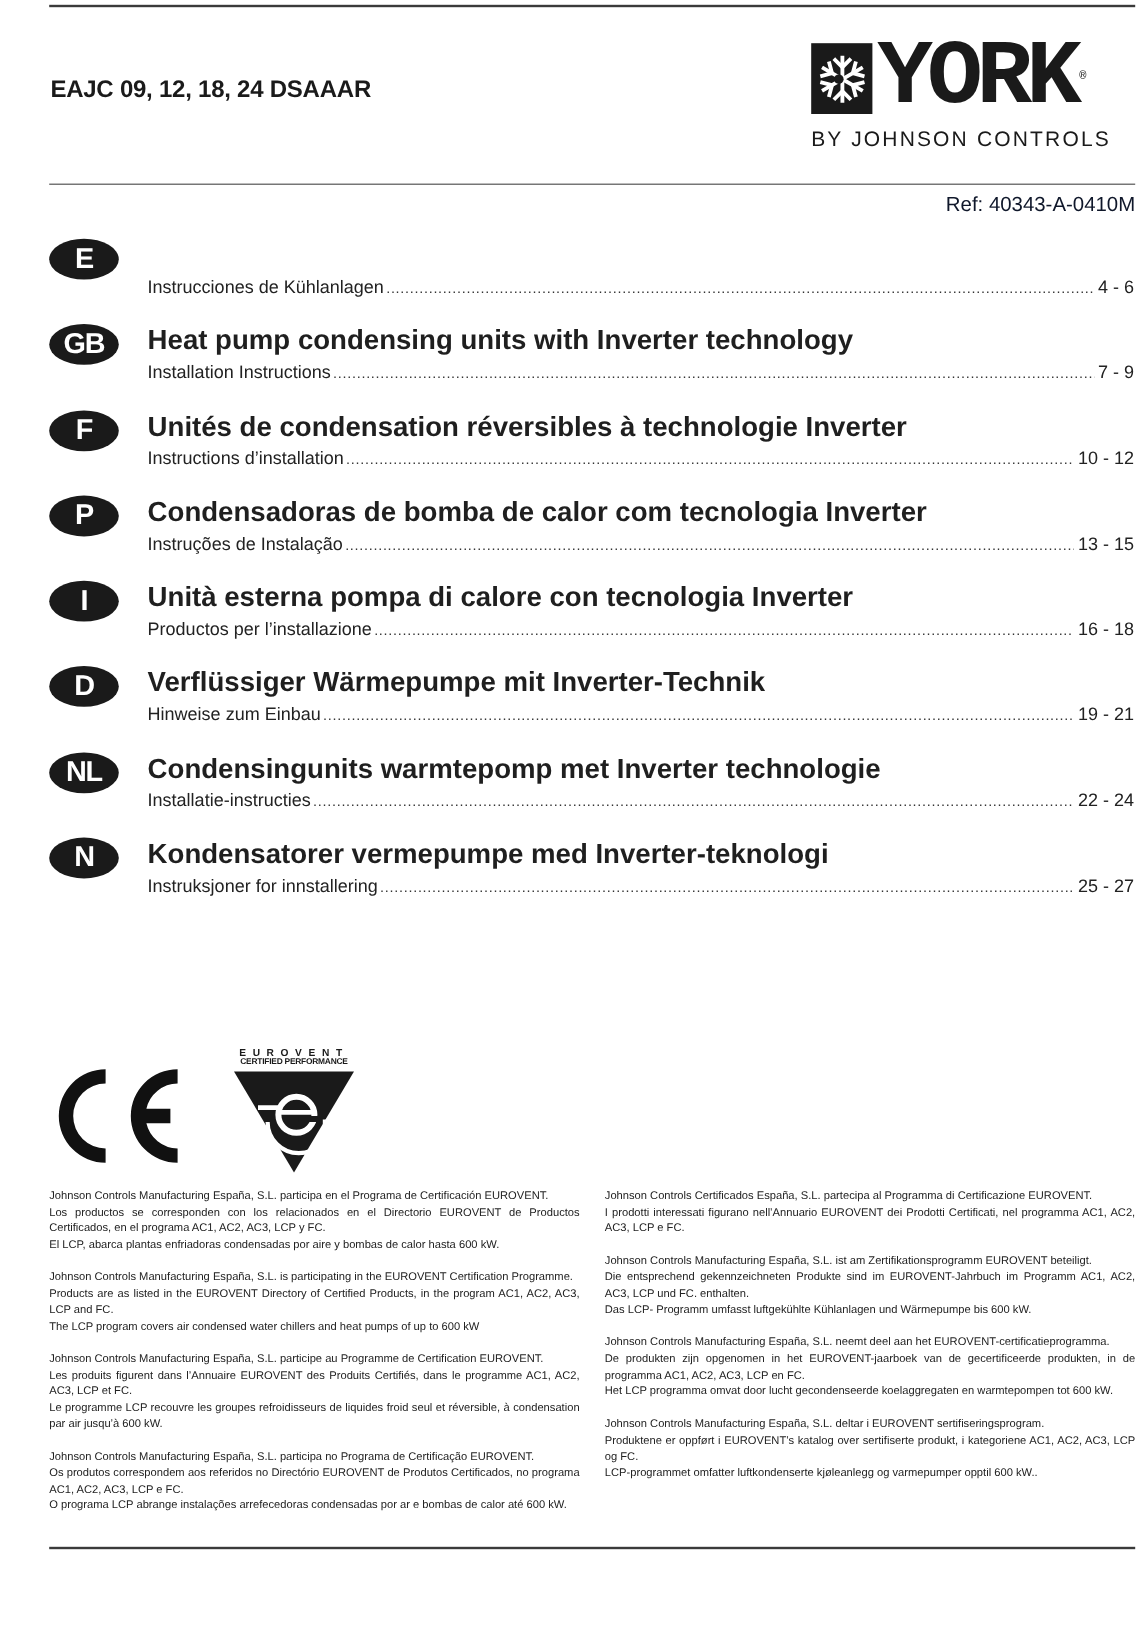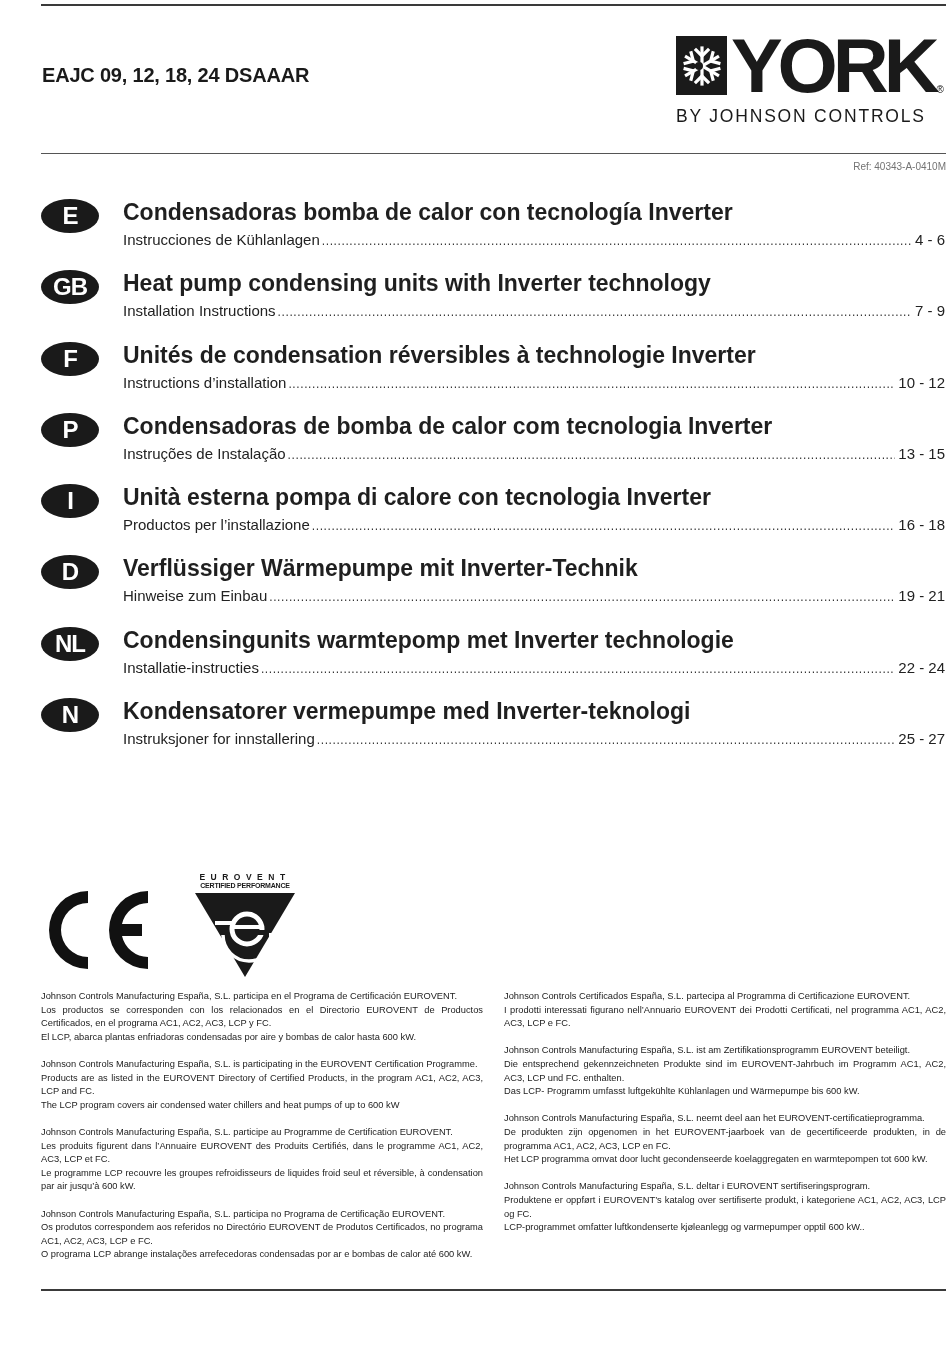--- a/index.html
+++ b/index.html
@@ -4,26 +4,26 @@
 <style>
   html, body { margin:0; padding:0; background:#ffffff; }
   body { width:950px; height:1369px; position:relative; overflow:hidden; font-family:"Liberation Sans", sans-serif; color:#1a1a1a; }
   .rule { position:absolute; left:41px; right:4px; height:0; border-top:2px solid #3a3a3a; }
   .rule.thin { border-top:1.5px solid #555; }
   #rule-top { top:4px; }
   #rule-mid { top:153px; }
   #rule-bottom { top:1289px; }
   .doc-title { position:absolute; left:42px; top:64px; font-size:20px; font-weight:bold; letter-spacing:-0.2px; color:#1a1a1a; }
   .logo { position:absolute; left:676px; top:36px; width:270px; }
-  .logo-row { display:flex; align-items:flex-end; }
+  .logo-row { display:flex; align-items:center;font-family:Liberation Mono, monospace; }
   .logo-flake { width:51px; height:59px; background:#1a1a1a; display:flex; align-items:center; justify-content:center; }
   .logo-word { font-size:76px; font-weight:bold; line-height:59px; letter-spacing:-5px; margin-left:4px; color:#1a1a1a; transform:scaleX(1.02); transform-origin:left; height:59px; overflow:visible; }
   .logo-reg { font-size:10px; margin-left:6px; margin-top:-2px; color:#1a1a1a; }
   .logo-sub { font-size:17.5px; letter-spacing:1.8px; margin-top:11px; color:#1a1a1a; white-space:nowrap; }
-  .ref { position:absolute; right:4px; top:161px; font-size:10px; color:#737373; }
+  .ref { position:absolute; right:4px; top:161px; font-size:17px; color:#0f172a; }
   .toc { position:absolute; left:41px; top:196px; width:904px; }
   .toc-item { position:relative; height:71.3px; }
   .badge { position:absolute; left:0; top:3px; width:58px; height:34px; background:#1a1a1a; border-radius:50%; color:#fff; font-weight:bold; font-size:24px; display:flex; align-items:center; justify-content:center; letter-spacing:-1px; }
   .toc-heading { position:absolute; left:82px; top:3px; font-size:23px; font-weight:bold; color:#1f1f1f; white-space:nowrap; }
   .toc-line { position:absolute; left:82px; right:0; top:35px; display:flex; align-items:baseline; font-size:15px; color:#222; }
   .toc-sub { white-space:nowrap; }
   .dots { flex:1; overflow:hidden; white-space:nowrap; margin:0 3px 0 2px; color:#333; letter-spacing:0.6px; font-size:12px; }
   .dots::after { content:"..........................................................................................................................................................................................................................................................."; }
   .pages { white-space:nowrap; }
   .ce { position:absolute; left:42px; top:887px; }
@@ -82,21 +82,20 @@
   <div class="logo-sub">BY JOHNSON CONTROLS</div>
 </div>
 
 <div class="rule thin" id="rule-mid"></div>
 
 <div class="ref">Ref: 40343-A-0410M</div>
 
 <div class="toc">
   <div class="toc-item">
     <div class="badge">E</div>
-    <div class="toc-heading">Condensadoras bomba de calor con tecnología Inverter</div>
     <div class="toc-line">
         <span class="toc-sub">Instrucciones de Kühlanlagen</span>
         <span class="dots"></span>
         <span class="pages">4 - 6</span>
       </div>
   </div>
   <div class="toc-item">
     <div class="badge">GB</div>
     <div class="toc-heading">Heat pump condensing units with Inverter technology</div>
     <div class="toc-line">

